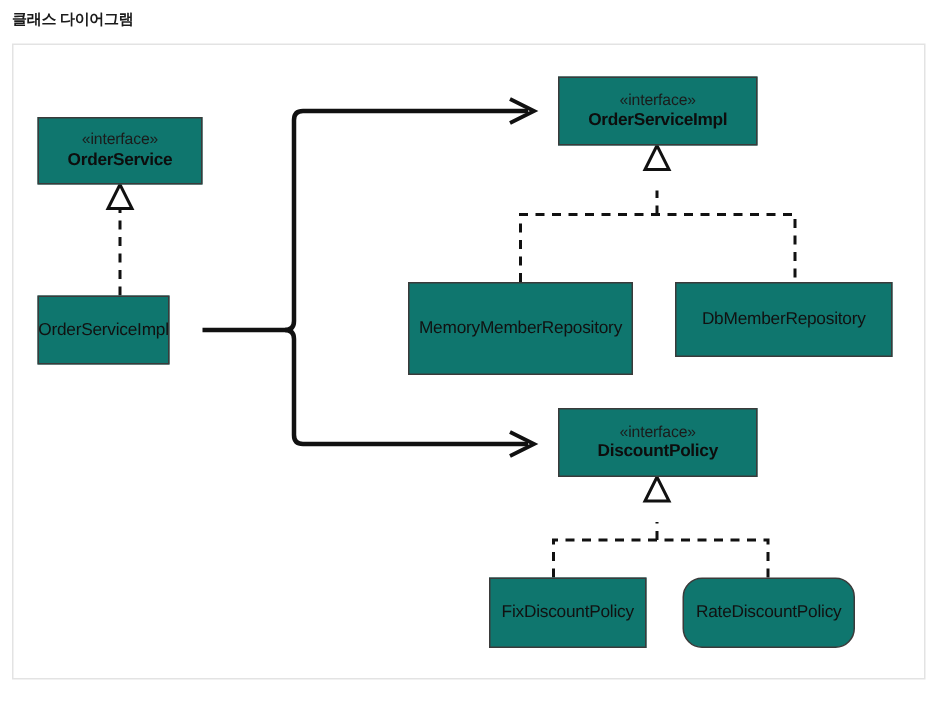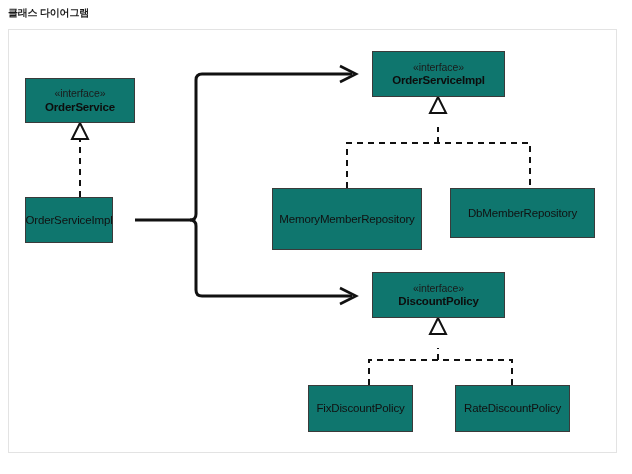--- a/index.html
+++ b/index.html
@@ -131,19 +131,19 @@
 
 <div class="uml-box" style="left:450px; top:188px; width:145px; height:50px;">
   <span class="class-name">DbMemberRepository</span>
 </div>
 
 <div class="uml-box" style="left:372px; top:272px; width:133px; height:46px;">
   <span class="stereotype">«interface»</span>
   <span class="iface-name">DiscountPolicy</span>
 </div>
 
-<div class="uml-box" style="left:308px; top:385px; width:105px; height:47px;">
+<div class="uml-box" style="left:326px; top:385px; width:105px; height:47px;">
   <span class="class-name">FixDiscountPolicy</span>
 </div>
 
-<div class="uml-box" style="left:455px; top:385px; width:115px; height:47px;">
+<div class="uml-box" style="left:455px; top:385px; width:115px; height:47px;border-radius:13px;">
   <span class="class-name">RateDiscountPolicy</span>
 </div>
 
 </body></html>

